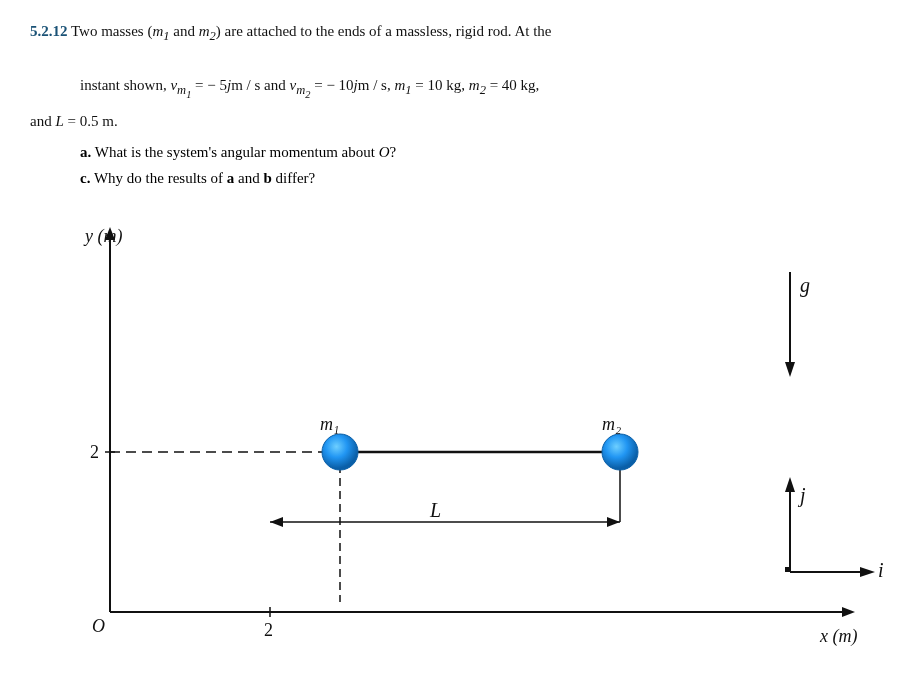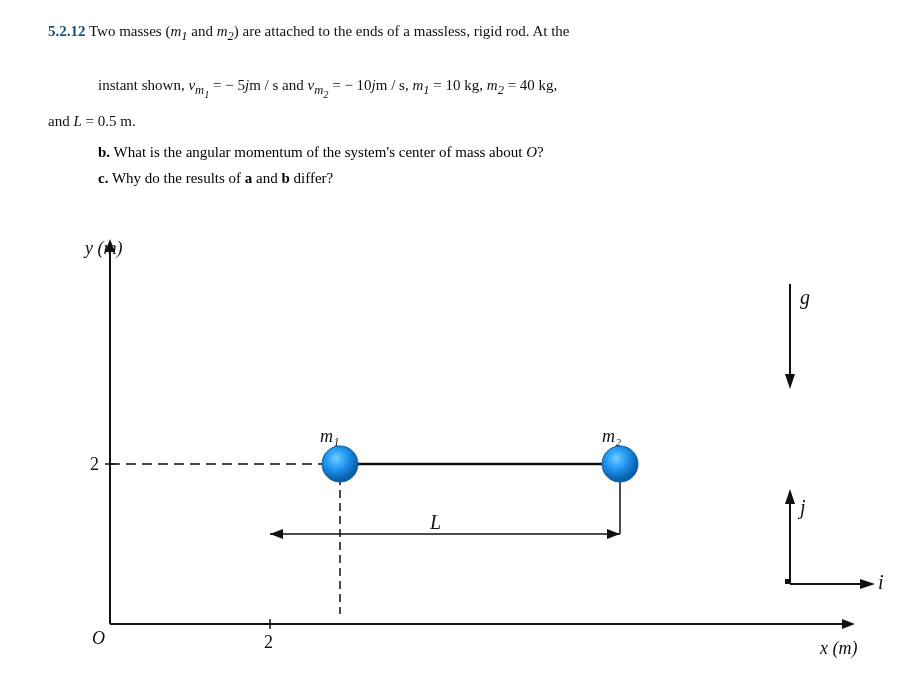--- a/index.html
+++ b/index.html
@@ -9,21 +9,21 @@
       background: #fff;
       font-family: 'Times New Roman', Times, serif;
       overflow: hidden;
       position: relative;
     }
 
     .page-container {
       width: 917px;
       height: 684px;
       position: relative;
-      padding: 20px 48px;
+      padding: 20px 30px;
     }
 
     .problem-text {
       font-size: 15px;
       line-height: 1.5;
       color: #111;
       margin-bottom: 8px;
     }
 
     .problem-number {
@@ -38,21 +38,21 @@
     }
 
     .sub-questions .label {
       font-weight: bold;
     }
 
     
     .diagram-area {
       position: absolute;
       left: 30px;
-      top: 224px;
+      top: 212px;
       width: 860px;
       height: 440px;
     }
 
     
     .diagram-svg {
       position: absolute;
       top: 0;
       left: 0;
     }
@@ -72,22 +72,22 @@
     <span> and </span><span style="font-style:italic">v</span><sub style="font-style:italic">m<sub>2</sub></sub><span> = − 10<span style="font-style:italic">j</span>m / s,</span>
     <span> <span style="font-style:italic">m</span><sub style="font-style:italic">1</sub> = 10 kg,</span>
     <span> <span style="font-style:italic">m</span><sub style="font-style:italic">2</sub> = 40 kg,</span>
   </div>
   <div class="problem-text" style="">
     <span>and <span style="font-style:italic">L</span> = 0.5 m.</span>
   </div>
 
   <div class="sub-questions">
     <div>
-      <span class="label">b.</span>
-      <span> What is the angular momentum of the system's center of mass about <span style="font-style:italic">O</span>?</span>
+      <span class="label">a.</span>
+      <span> What is the system's angular momentum about <span style="font-style:italic">O</span>?</span>
     </div>
     <div>
       <span class="label">c.</span>
       <span> Why do the results of <strong>a</strong> and <strong>b</strong> differ?</span>
     </div>
   </div>
 
   <div class="diagram-area">
     <svg class="diagram-svg" width="860" height="440" viewBox="0 0 860 440">
 

